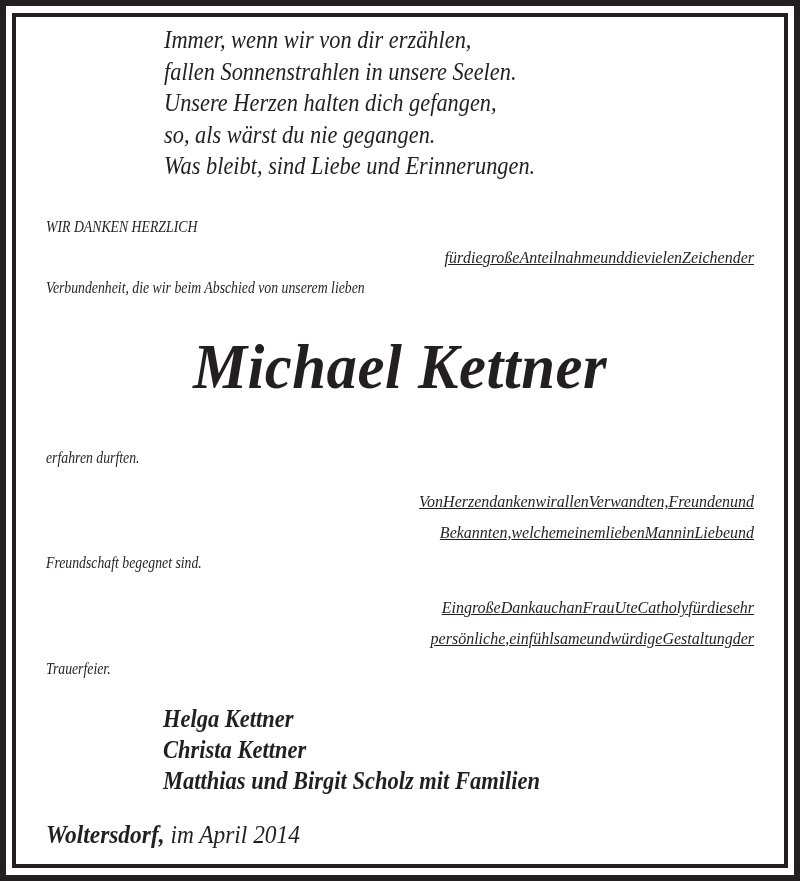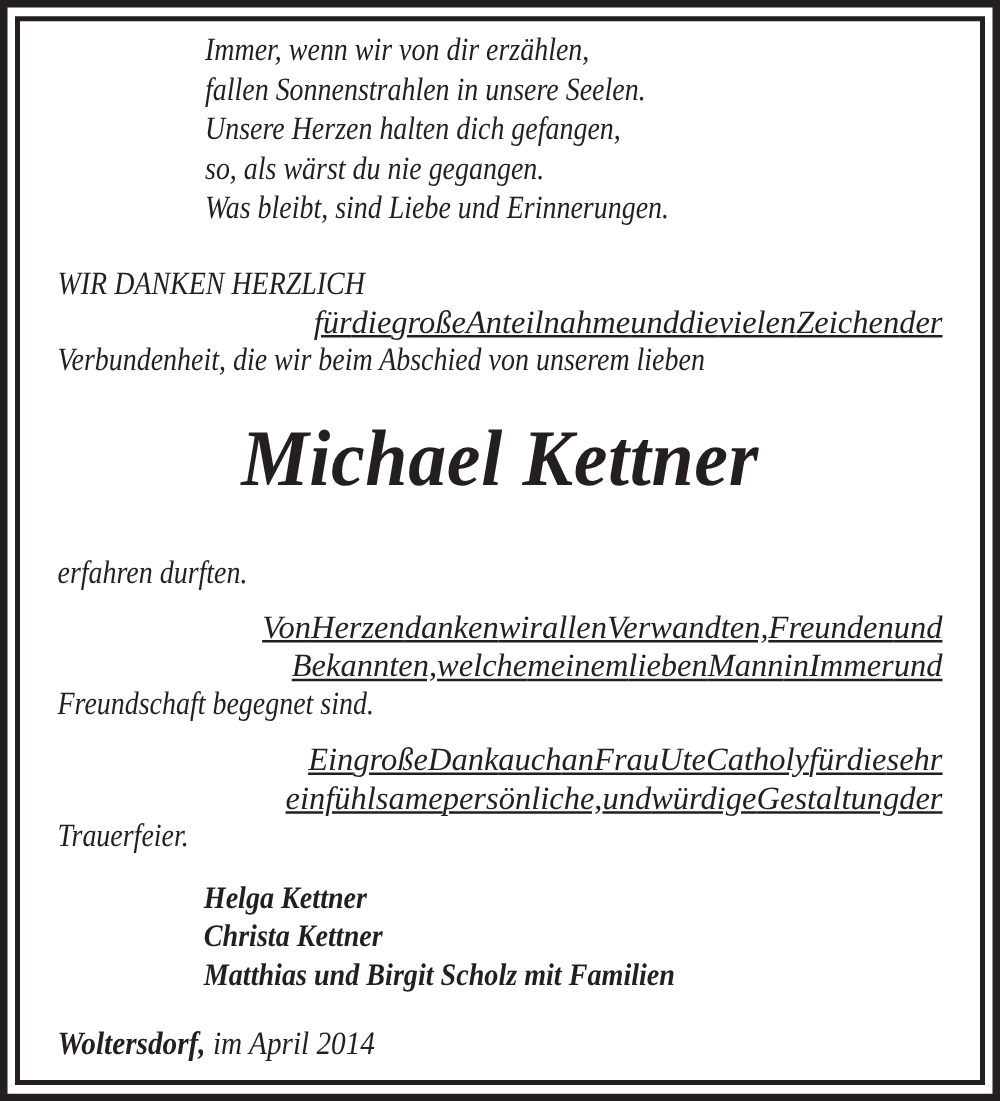--- a/index.html
+++ b/index.html
@@ -20,21 +20,21 @@
     }
     .poem {
       position: absolute; left: 164px; top: 24px;
       font-size: 26px; line-height: 31.5px;
       transform: scaleX(0.86); transform-origin: left top;
       white-space: nowrap;
     }
     .poem div { height: 31.5px; }
     .body-block {
       position: absolute; left: 46px; width: 708px;
-      font-size: 26px; line-height: 30.5px;
+      font-size: 16px; line-height: 30.5px;
     }
     .line { white-space: nowrap; transform: scaleX(0.86); transform-origin: left top; width: 823px; }
     .justify {
       display: flex; justify-content: flex-end; white-space: nowrap;
       width: 708px;
       text-decoration: underline;
     }
     .justify span { display: inline-block; }
     .thanks { top: 212px; }
     .deceased {
@@ -106,43 +106,43 @@
       <span>Freunden</span>
       <span>und</span>
     </div>
     <div class="justify">
       <span>Bekannten,</span>
       <span>welche</span>
       <span>meinem</span>
       <span>lieben</span>
       <span>Mann</span>
       <span>in</span>
-      <span>Immer</span>
+      <span>Liebe</span>
       <span>und</span>
     </div>
     <div class="line">Freundschaft begegnet sind.</div>
   </div>
 
   <div class="body-block p3">
     <div class="justify">
       <span>Ein</span>
       <span>große</span>
       <span>Dank</span>
       <span>auch</span>
       <span>an</span>
       <span>Frau</span>
       <span>Ute</span>
       <span>Catholy</span>
       <span>für</span>
       <span>die</span>
       <span>sehr</span>
     </div>
     <div class="justify">
+      <span>persönliche,</span>
       <span>einfühlsame</span>
-      <span>persönliche,</span>
       <span>und</span>
       <span>würdige</span>
       <span>Gestaltung</span>
       <span>der</span>
     </div>
     <div class="line">Trauerfeier.</div>
   </div>
 
   <div class="signers">
     <div>Helga Kettner</div>

